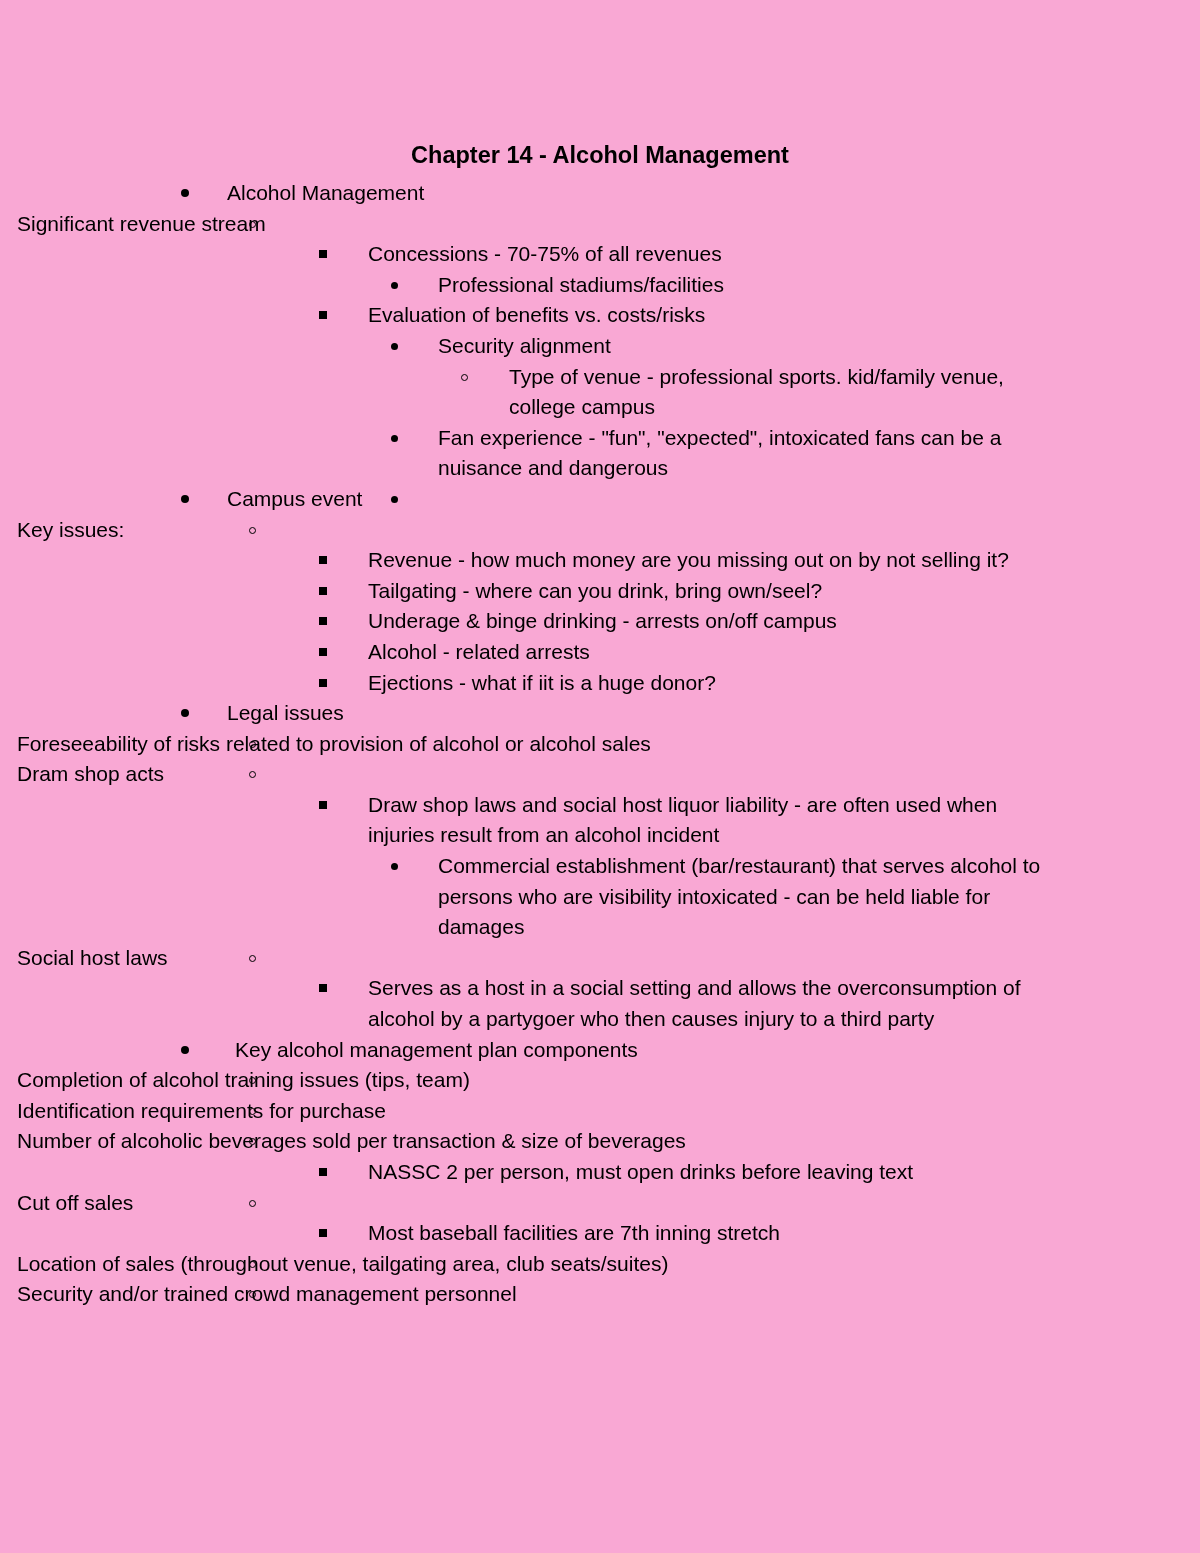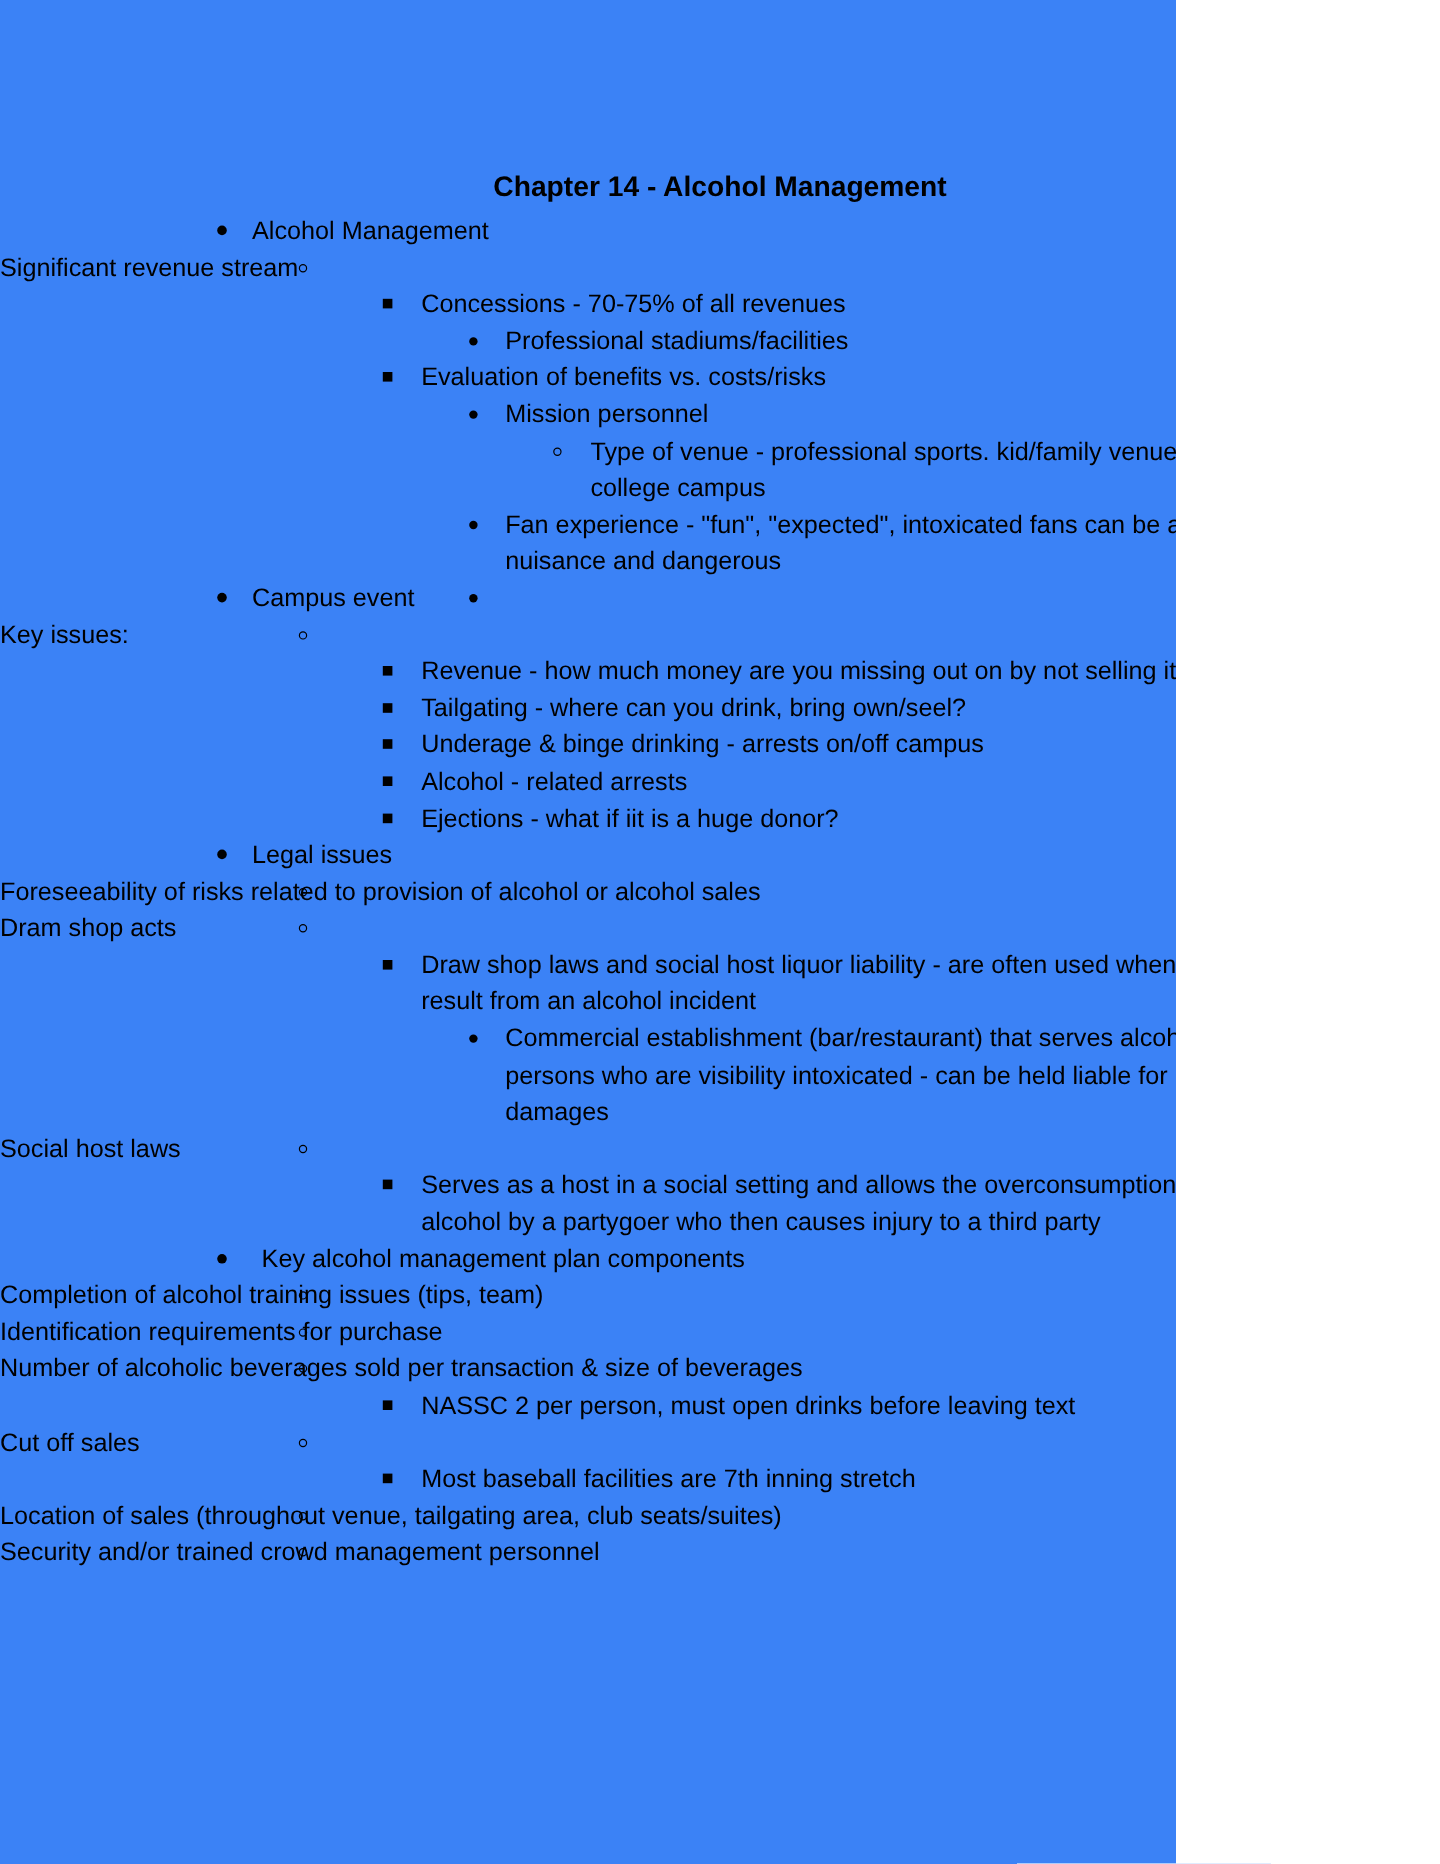--- a/index.html
+++ b/index.html
@@ -9,23 +9,23 @@
   }
   body {
     width: 1200px;
     height: 1553px;
     font-family: "Liberation Sans", sans-serif;
     color: #000000;
     -webkit-font-smoothing: none;
   }
   .page {
     position: relative;
-    width: 980px;
+    width: 1200px;
     height: 1553px;
-    background: #3b82f6;
+    background: #f9a8d4;
     overflow: hidden;
   }
   .doc-title {
     position: absolute;
     left: 0;
     top: 140px;
     width: 1200px;
     text-align: center;
     font-size: 23.5px;
     font-weight: bold;
@@ -48,20 +48,21 @@
   .li .bullet {
     position: absolute;
     top: 0;
     display: inline-block;
     text-align: left;
     line-height: 30.6px;
     font-size: 21px;
   }
   .li .txt {
     display: block;
+    margin-left: 17px;
   }
 
   
   .lvl1 { padding-left: 210px; }
   .lvl1 > .bullet { left: 181px; }
   .lvl2 { }
   .lvl2 > .bullet { left: 249px; }
   .lvl3 { padding-left: 351px; }
   .lvl3 > .bullet { left: 319px; }
   .lvl4 { padding-left: 421px; }
@@ -134,21 +135,21 @@
       <div class="li lvl4">
         <span class="bullet b-disc-sm"></span>
         <span class="txt">Professional stadiums/facilities</span>
       </div>
       <div class="li lvl3">
         <span class="bullet b-square"></span>
         <span class="txt">Evaluation of benefits vs. costs/risks</span>
       </div>
       <div class="li lvl4">
         <span class="bullet b-disc-sm"></span>
-        <span class="txt">Mission personnel</span>
+        <span class="txt">Security alignment</span>
       </div>
       <div class="li lvl5">
         <span class="bullet b-circle"></span>
         <span class="txt">Type of venue - professional sports. kid/family venue, college campus</span>
       </div>
       <div class="li lvl4">
         <span class="bullet b-disc-sm"></span>
         <span class="txt">Fan experience - "fun", "expected", intoxicated fans can be a nuisance and dangerous</span>
       </div>
       <div class="li lvl4">

